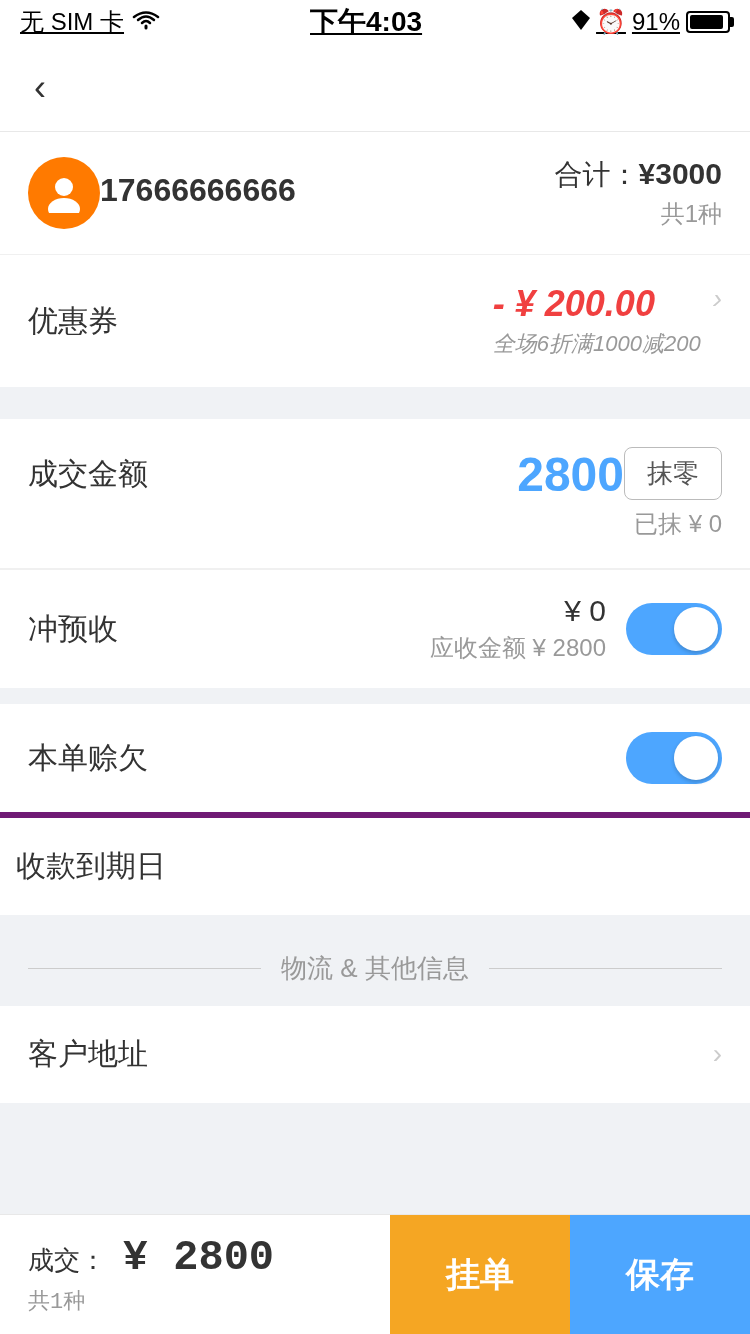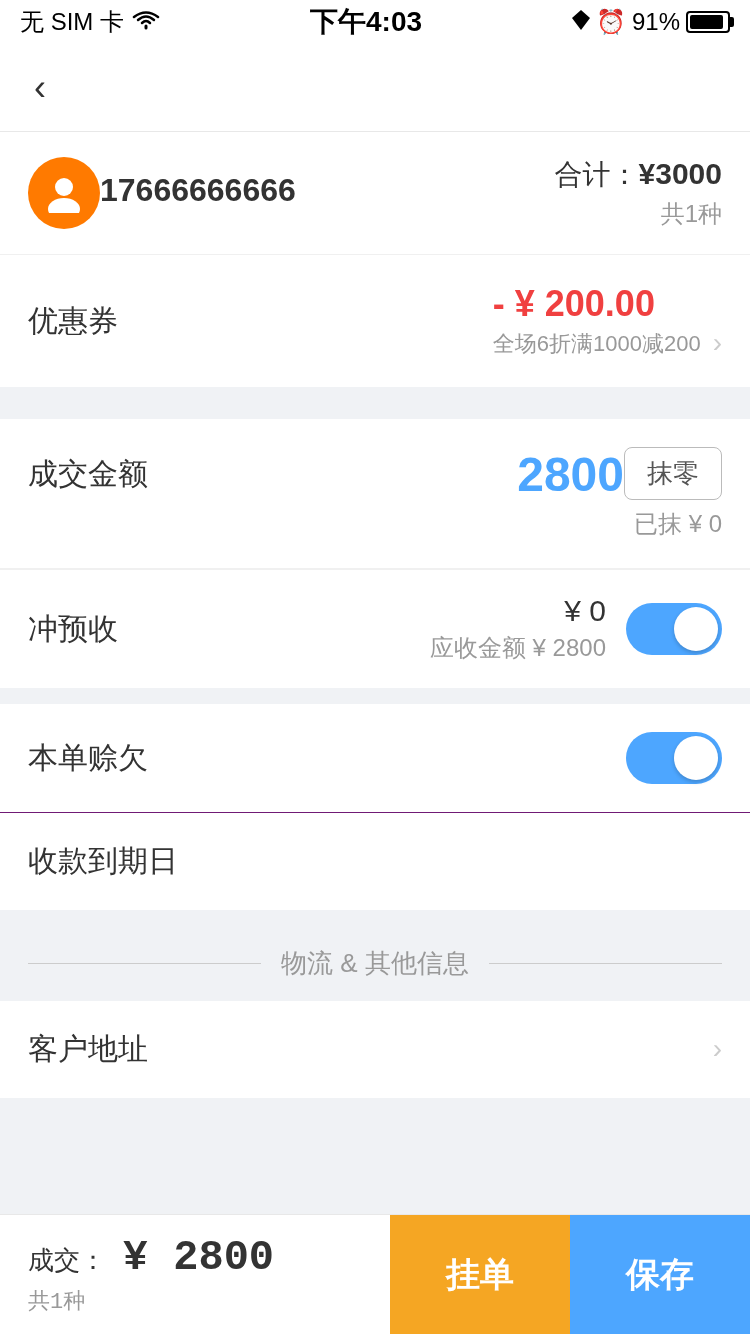--- a/index.html
+++ b/index.html
@@ -17,20 +17,21 @@
     
     .status-bar {
       height: 44px;
       background: #fff;
       display: flex;
       align-items: center;
       justify-content: space-between;
       padding: 0 20px;
       font-size: 24px;
       color: #000;
+      text-decoration: underline;
     }
     .status-left { display: flex; align-items: center; gap: 8px; }
     .status-center { font-weight: 600; font-size: 28px; }
     .status-right { display: flex; align-items: center; gap: 6px; font-size: 24px; }
     .battery {
       width: 44px; height: 22px; border: 2px solid #000; border-radius: 4px;
       position: relative; display: inline-flex; align-items: center; padding: 2px;
     }
     .battery::after {
       content: '';
@@ -103,21 +104,21 @@
       display: flex;
       align-items: center;
       justify-content: space-between;
       padding: 28px 28px;
       background: #fff;
       border-top: 1px solid #f0f0f0;
     }
     .row-label {
       font-size: 30px; color: #333;
     }
-    .row-right { display: flex; align-items: flex-end; gap: 12px; }
+    .row-right { display: flex; align-items: flex-start; gap: 12px; font-style: italic; }
     .coupon-amount {
       font-size: 36px; font-weight: 600; color: #f04040;
     }
     .coupon-desc {
       font-size: 22px; color: #999; text-align: right; margin-top: 4px;
     }
     .chevron-icon {
       font-size: 28px; color: #ccc;
     }
 
@@ -180,22 +181,22 @@
       padding: 28px 28px;
     }
     .debt-row {
       display: flex; align-items: center; justify-content: space-between;
     }
     .debt-label { font-size: 30px; color: #333; }
 
     
     .duedate-section {
       background: #fff;
-      padding: 28px 28px;
-      border-top: 1px solid #701a75;
+      padding: 28px 16px;
+      border-top: 6px solid #701a75;
     }
     .duedate-row {
       display: flex; align-items: center; gap: 20px;
     }
     .duedate-label { font-size: 30px; color: #333; flex-shrink: 0; }
     .duedate-value { font-size: 30px; color: #333; }
 
     
     .logistics-sep {
       background: #f0f2f5;

